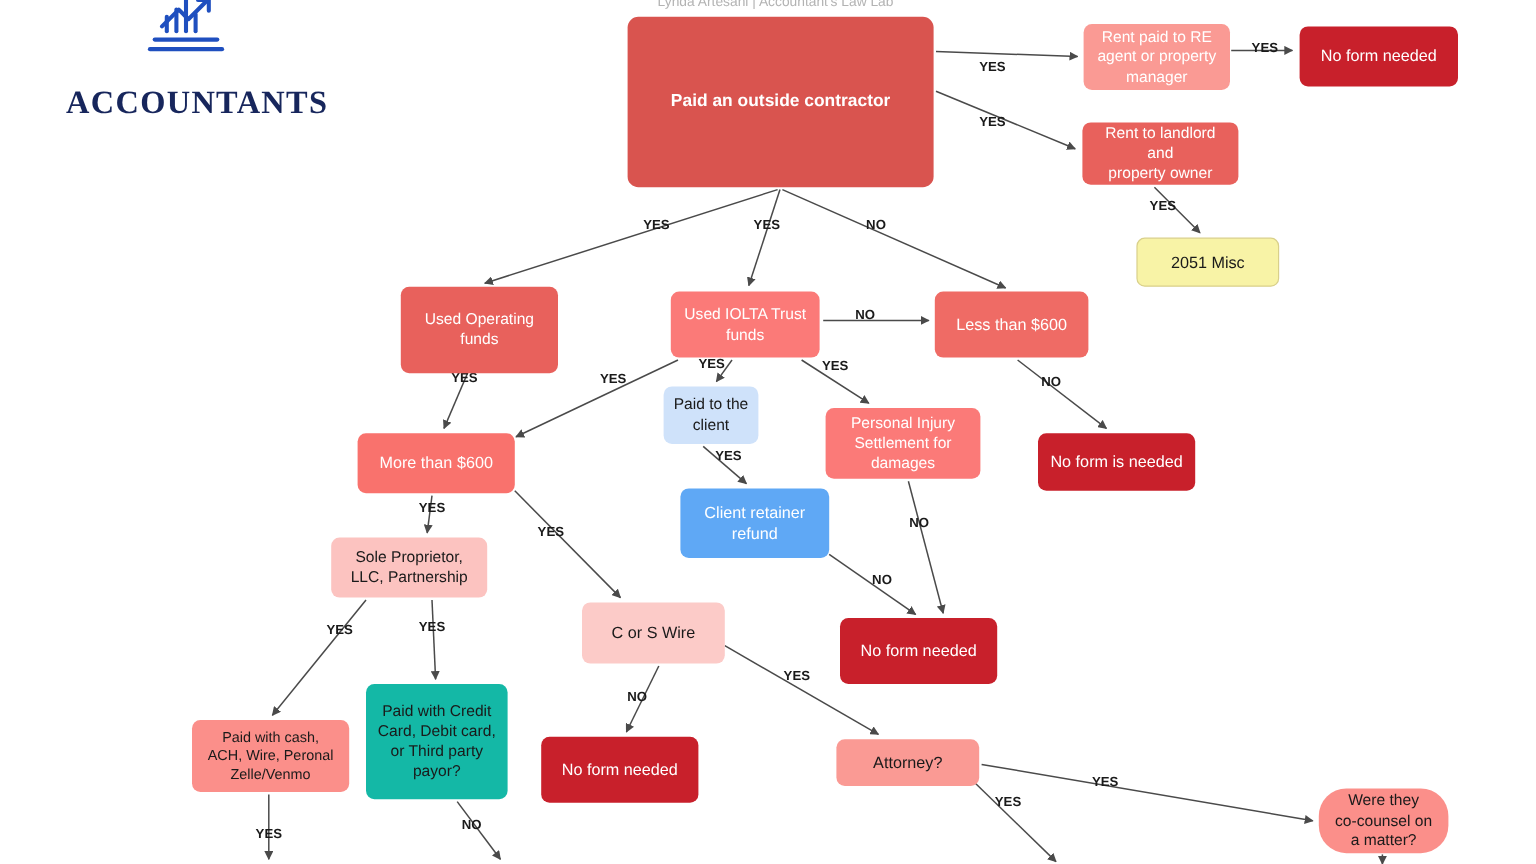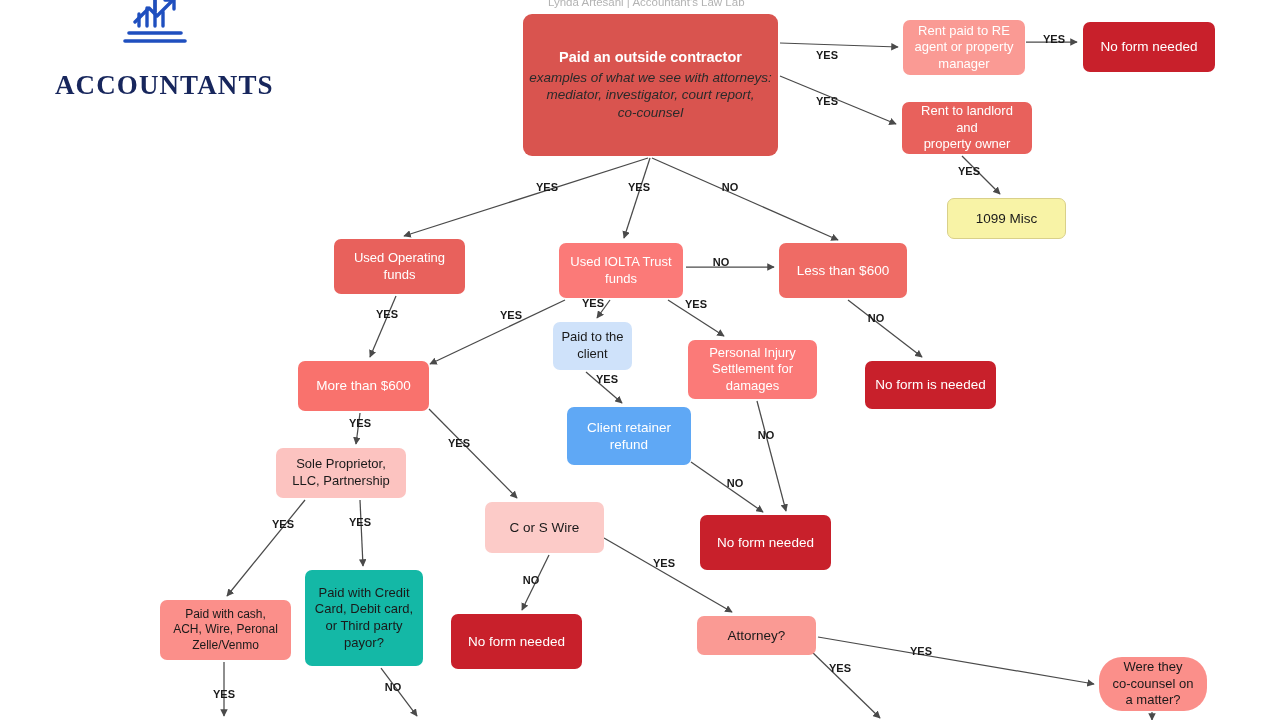--- a/index.html
+++ b/index.html
@@ -206,31 +206,29 @@
         <text x="531" y="584" text-anchor="middle" class="edge-label">NO</text>
         <text x="664" y="567" text-anchor="middle" class="edge-label">YES</text>
         <text x="224" y="698" text-anchor="middle" class="edge-label">YES</text>
         <text x="393" y="691" text-anchor="middle" class="edge-label">NO</text>
         <text x="921" y="655" text-anchor="middle" class="edge-label">YES</text>
         <text x="840" y="672" text-anchor="middle" class="edge-label">YES</text>
       </g>
   </svg>
 
   <div id="node-layer">
-      <div class="node root" style="left: 523px; top: 14px; width: 255px; height: 142px; background: rgb(217, 84, 79); color: rgb(255, 255, 255); font-size: 14.5px;"><div class="root-title">Paid an outside contractor</div><div class="root-sub">examples of what we see with attorneys:
-mediator, investigator, court report,
-co-counsel</div></div>
+      <div class="node root" style="left: 523px; top: 14px; width: 255px; height: 142px; background: rgb(217, 84, 79); color: rgb(255, 255, 255); font-size: 14.5px;"><div class="root-title">Paid an outside contractor</div></div>
       <div class="node" style="left: 903px; top: 20px; width: 122px; height: 55px; background: rgb(250, 154, 148); color: rgb(255, 255, 255); font-size: 13px;"><span>Rent paid to RE
 agent or property
 manager</span></div>
       <div class="node" style="left: 1083px; top: 22px; width: 132px; height: 50px; background: rgb(200, 32, 43); color: rgb(255, 255, 255); font-size: 13.5px;"><span>No form needed</span></div>
       <div class="node" style="left: 902px; top: 102px; width: 130px; height: 52px; background: rgb(232, 97, 92); color: rgb(255, 255, 255); font-size: 13px;"><span>Rent to landlord and
 property owner</span></div>
-      <div class="node yellow-node" style="left: 947px; top: 198px; width: 119px; height: 41px; background: rgb(248, 243, 166); color: rgb(26, 26, 26); font-size: 13.5px;"><span>1099 Misc</span></div>
-      <div class="node" style="left: 334px; top: 239px; width: 131px; height: 55px; background: rgb(232, 97, 92); color: rgb(255, 255, 255); font-size: 13px;"><span>Used Operating
+      <div class="node yellow-node" style="left: 947px; top: 198px; width: 119px; height: 41px; background: rgb(248, 243, 166); color: rgb(26, 26, 26); font-size: 13.5px;"><span>2051 Misc</span></div>
+      <div class="node" style="left: 334px; top: 239px; width: 131px; height: 72px; background: rgb(232, 97, 92); color: rgb(255, 255, 255); font-size: 13px;"><span>Used Operating
 funds</span></div>
       <div class="node" style="left: 559px; top: 243px; width: 124px; height: 55px; background: rgb(251, 122, 120); color: rgb(255, 255, 255); font-size: 13px;"><span>Used IOLTA Trust
 funds</span></div>
       <div class="node" style="left: 779px; top: 243px; width: 128px; height: 55px; background: rgb(239, 107, 101); color: rgb(255, 255, 255); font-size: 13.5px;"><span>Less than $600</span></div>
       <div class="node" style="left: 553px; top: 322px; width: 79px; height: 48px; background: rgb(207, 226, 250); color: rgb(26, 26, 26); font-size: 13px;"><span>Paid to the
 client</span></div>
       <div class="node" style="left: 688px; top: 340px; width: 129px; height: 59px; background: rgb(251, 122, 120); color: rgb(255, 255, 255); font-size: 13px;"><span>Personal Injury
 Settlement for
 damages</span></div>
       <div class="node" style="left: 865px; top: 361px; width: 131px; height: 48px; background: rgb(200, 32, 43); color: rgb(255, 255, 255); font-size: 13.5px;"><span>No form is needed</span></div>

